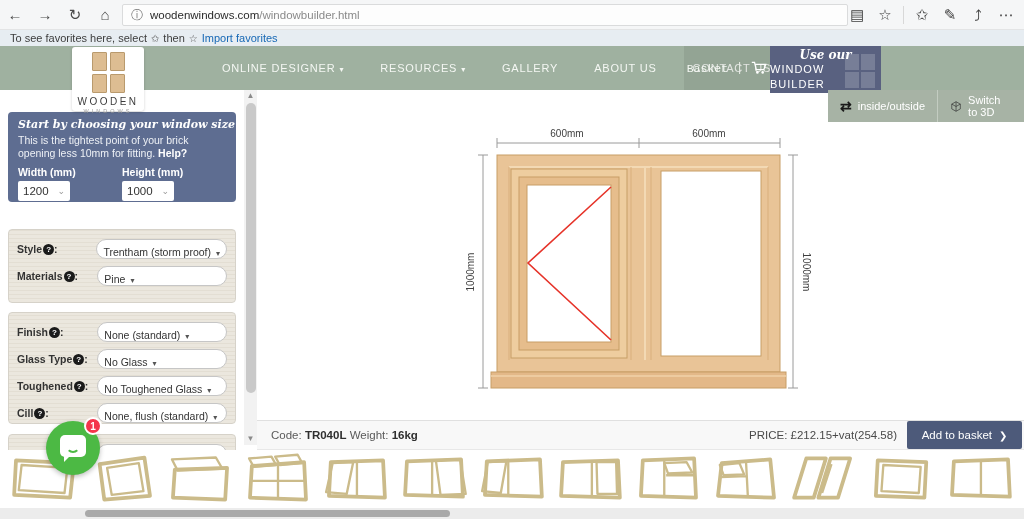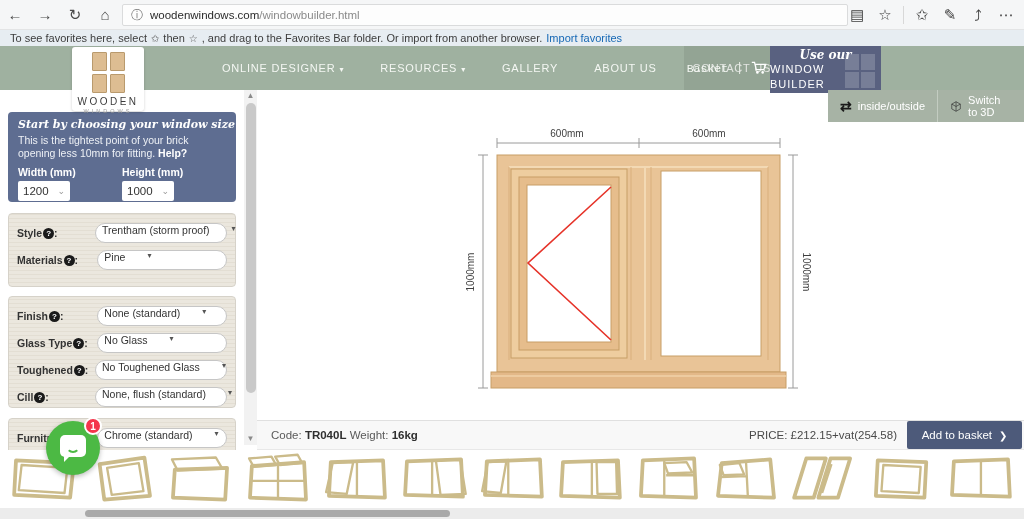--- a/index.html
+++ b/index.html
@@ -61,31 +61,31 @@
   .size-desc { font-size:10.5px; line-height:13px; margin-top:3px; color:#eef1f6; }
   .size-desc b { color:#ffffff; }
   .size-row { display:flex; margin-top:6px; }
   .size-field { width:50%; }
   .size-label { font-size:10.5px; font-weight:bold; margin-bottom:3px; }
   .size-select { width:52px; height:20px; background:#fff; border-radius:2px; color:#333;
     font-size:11.5px; display:flex; align-items:center; justify-content:space-between; padding:0 5px; cursor:pointer; }
   .size-select .chev { color:#999; font-size:9px; }
 
   .wood-panel { background:repeating-linear-gradient(0deg,#ebe7de 0 3px,#e3ded3 3px 4px);
-    border:1px solid #d6d2c9; padding:9px 8px; }
+    border:1px solid #d6d2c9; padding:9px 8px;margin-top:16px; }
   .p-style { top:213px; height:74px; }
   .p-glass { top:296px; height:112px; }
   .p-furn { top:418px; height:37px; }
   .opt-row { display:flex; align-items:center; height:20px; margin-bottom:7px; }
   .opt-row:last-child { margin-bottom:0; }
   .opt-label { width:82px; font-size:10.5px; font-weight:bold; color:#333; display:flex; align-items:center; }
   .qbadge { display:inline-flex; width:11px; height:11px; border-radius:50%; background:#1a1a1a; color:#fff;
     font-size:8px; font-weight:bold; align-items:center; justify-content:center; margin-left:1px; cursor:pointer; }
   .opt-select { width:132px; height:20px; background:#fff; border:1px solid #c6c6c6; border-radius:10px;
-    font-size:10.5px; color:#333; display:flex; align-items:flex-start; padding:0 6px; gap:22px; cursor:pointer;
+    font-size:10.5px; color:#333; display:flex; align-items:flex-end; padding:0 6px; gap:5px; cursor:pointer;
     white-space:nowrap; }
   .opt-select .chev { font-size:8px; color:#555; }
 
   
   .v-scroll { position:absolute; left:244px; top:90px; width:13px; height:355px; background:#f2f2f2; }
   .v-scroll .arrow { position:absolute; left:0; width:13px; height:12px; color:#8a8a8a; font-size:8px;
     text-align:center; line-height:12px; cursor:pointer; }
   .v-scroll .up { top:0; }
   .v-scroll .down { bottom:0; }
   .v-thumb { position:absolute; left:1.5px; top:13px; width:10px; height:290px; background:#c9c9c9;
@@ -161,21 +161,20 @@
     <span class="bicon">⤴</span>
     <span class="bicon">⋯</span>
   </div>
 </div>
 
 <div class="fav-bar">
   <span>To see favorites here, select</span>
   <span class="star">✩</span>
   <span>then</span>
   <span class="star">☆</span>
-  <span>, and drag to the Favorites Bar folder. Or import from another browser.</span>
   <span class="fav-link">Import favorites</span>
 </div>
 
 <div class="site-nav">
   <div class="nav-items">
     <span class="nav-item"><span>ONLINE DESIGNER</span><span class="chev">▾</span></span>
     <span class="nav-item"><span>RESOURCES</span><span class="chev">▾</span></span>
     <span class="nav-item">GALLERY</span>
     <span class="nav-item">ABOUT US</span>
     <span class="nav-item">CONTACT US</span>

